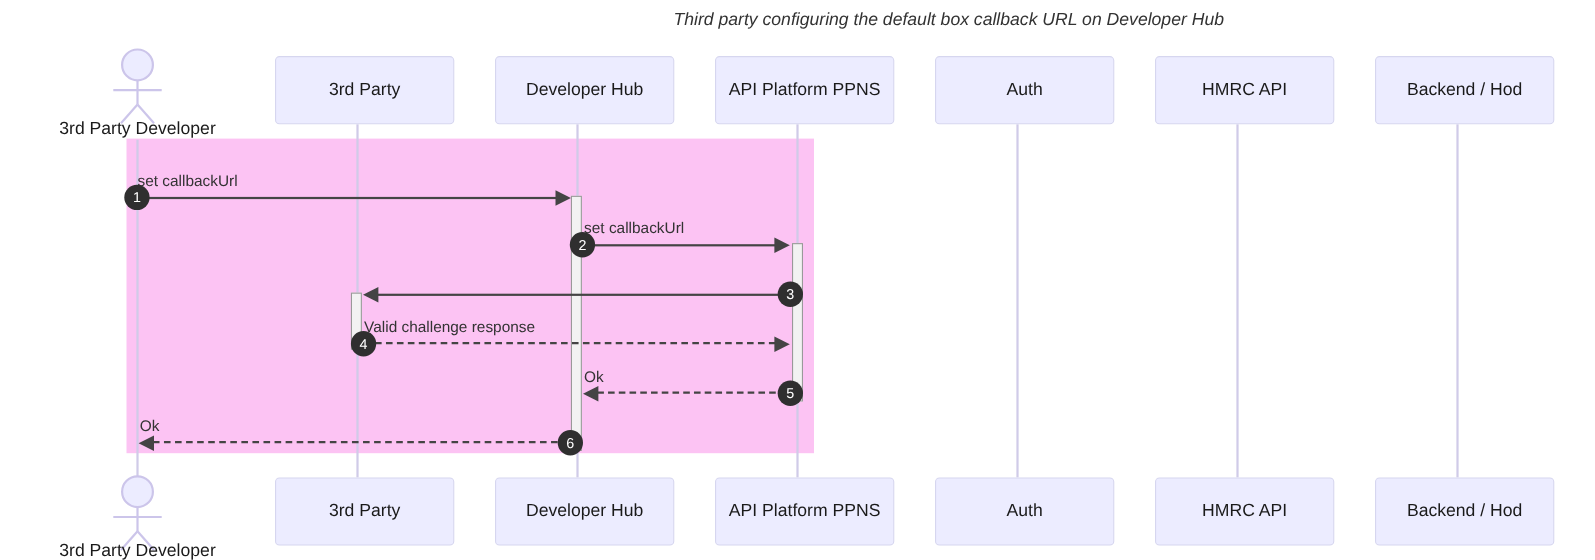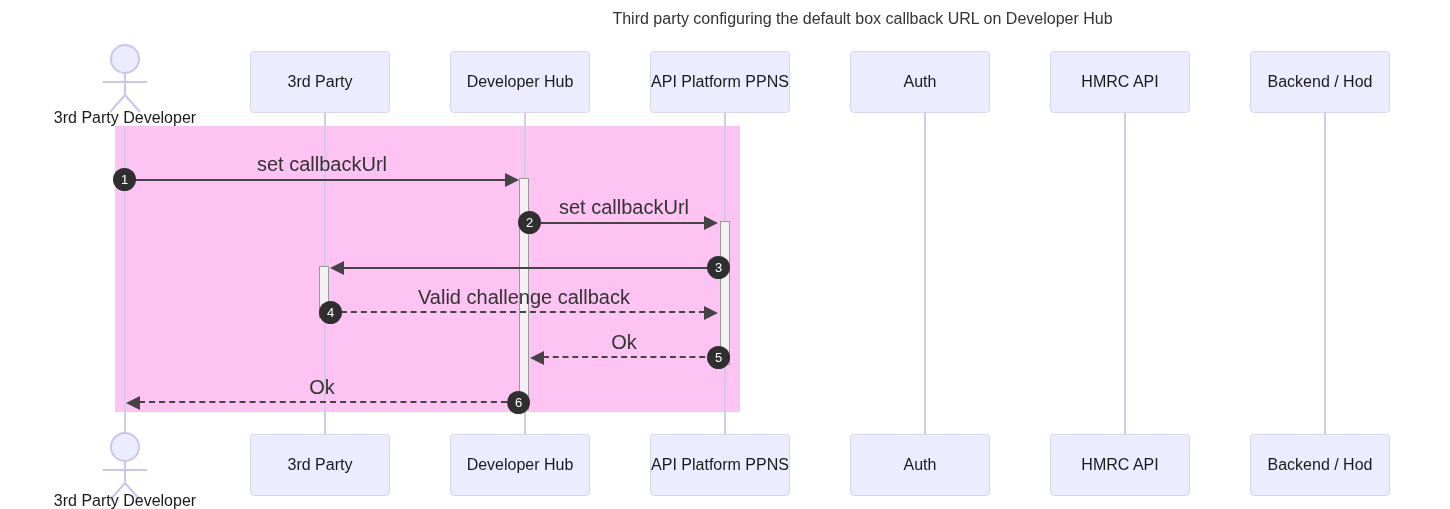--- a/index.html
+++ b/index.html
@@ -3,42 +3,42 @@
 <meta charset="utf-8">
 <style>
   html,body{margin:0;padding:0;background:#ffffff;}
   .canvas{
     position:relative;width:1450px;height:509px;overflow:hidden;background:#ffffff;
     font-family:"Liberation Sans", sans-serif;
   }
   .abs{position:absolute;}
   .title{
     top:10px;left:500px;width:725px;text-align:center;
-    font-size:16px;color:#333;
+    font-size:16px;color:#333;font-style:italic;
   }
   .participant-box{
-    width:140px;height:62px;border-radius:4px;
+    width:163px;height:62px;border-radius:4px;
     background:var(--actor_fill);border:1px solid var(--actor_border);
     display:flex;align-items:center;justify-content:center;
     font-size:16px;color:#1a1a1a;box-sizing:border-box;
   }
   .lifeline{width:2px;background:var(--lifeline);}
   .actor-label{
     width:200px;text-align:center;font-size:16px;color:#1a1a1a;
   }
   .highlight-rect{
     left:115px;top:126px;width:625px;height:286px;
     background:var(--highlight_rect);
   }
   .activation{
     width:10px;background:var(--activation_fill);
     border:1px solid var(--activation_border);box-sizing:border-box;
   }
   .msg-label{
-    text-align:center;font-size:20px;color:#333;line-height:20px;
+    text-align:left;font-size:14px;color:#333;line-height:20px;
   }
   .msg-line-solid{height:2px;background:var(--arrow);}
   .msg-line-dashed{height:0;border-top:2px dashed var(--arrow);}
   .arrowhead-right{
     width:0;height:0;border-top:7px solid transparent;border-bottom:7px solid transparent;
     border-left:14px solid var(--arrow);
   }
   .arrowhead-left{
     width:0;height:0;border-top:7px solid transparent;border-bottom:7px solid transparent;
     border-right:14px solid var(--arrow);
@@ -95,21 +95,21 @@
 
   <div class="abs msg-label z4" style="left:531px;top:197px;width:186px;">set callbackUrl</div>
   <div class="abs msg-line-solid z4" style="left:531px;top:222px;width:174px;"></div>
   <div class="abs arrowhead-right z4" style="left:704px;top:216px;"></div>
   <div class="abs seq-badge" style="left:518px;top:211px;">2</div>
 
   <div class="abs msg-line-solid z4" style="left:343px;top:267px;width:372px;"></div>
   <div class="abs arrowhead-left z4" style="left:330px;top:261px;"></div>
   <div class="abs seq-badge" style="left:707px;top:256px;">3</div>
 
-  <div class="abs msg-label z4" style="left:331px;top:287px;width:386px;">Valid challenge callback</div>
+  <div class="abs msg-label z4" style="left:331px;top:287px;width:386px;">Valid challenge response</div>
   <div class="abs msg-line-dashed z4" style="left:331px;top:311px;width:374px;"></div>
   <div class="abs arrowhead-right z4" style="left:704px;top:306px;"></div>
   <div class="abs seq-badge" style="left:319px;top:301px;">4</div>
 
   <div class="abs msg-label z4" style="left:531px;top:332px;width:186px;">Ok</div>
   <div class="abs msg-line-dashed z4" style="left:543px;top:356px;width:172px;"></div>
   <div class="abs arrowhead-left z4" style="left:530px;top:351px;"></div>
   <div class="abs seq-badge" style="left:707px;top:346px;">5</div>
 
   <div class="abs msg-label z4" style="left:127px;top:377px;width:390px;">Ok</div>

